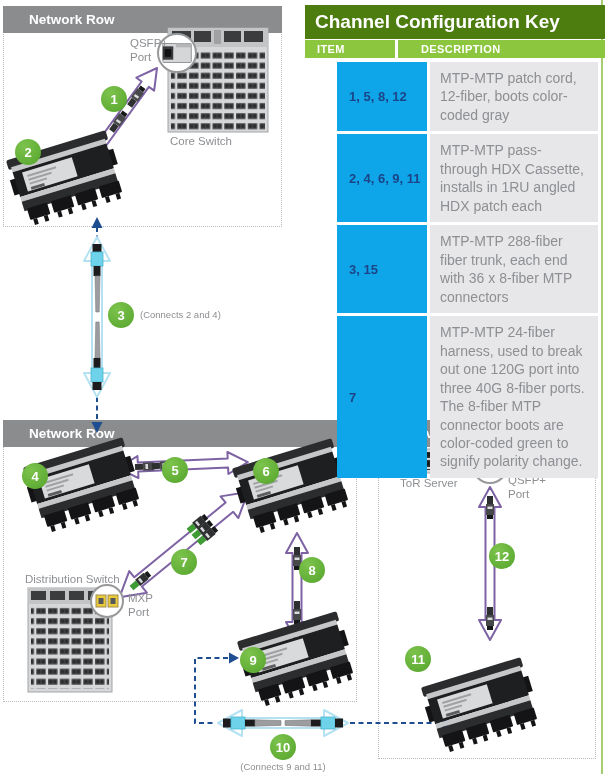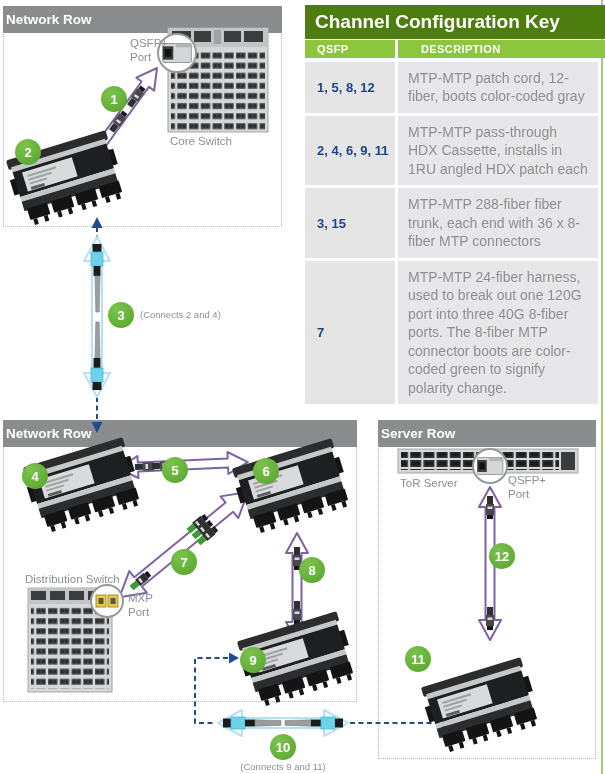--- a/index.html
+++ b/index.html
@@ -1,41 +1,41 @@
 <!DOCTYPE html>
 <html><head>
 <meta charset="utf-8">
 <style>
   html,body{margin:0;padding:0;background:#fff;}
   #canvas{position:relative;width:605px;height:774px;background:#fff;overflow:hidden;
           font-family:"Liberation Sans",sans-serif;}
   .section{position:absolute;border:1px dotted #b9babc;z-index:1;}
   .section-header{position:absolute;left:-1px;top:-1px;right:-1px;height:27px;background:#8a8c8e;
-          color:#fff;font-weight:bold;font-size:13.5px;line-height:27px;padding-left:3px;}
+          color:#fff;font-weight:bold;font-size:13.5px;line-height:27px;padding-left:26px;}
   #diagram-svg{position:absolute;left:0;top:0;z-index:2;}
   .lbl{position:absolute;color:#8d8f92;font-size:11.5px;line-height:1.18;z-index:3;}
   .note{position:absolute;color:#8d8f92;font-size:9.5px;z-index:3;}
   .badge{position:absolute;width:26px;height:26px;border-radius:50%;
          background:radial-gradient(circle at 35% 28%,#7cc34c,#55a42c);
          color:#fff;font-weight:bold;font-size:13px;display:flex;align-items:center;
          justify-content:center;z-index:4;}
   #edge-line{position:absolute;left:601px;top:0;width:2px;height:774px;background:#a7cd71;z-index:0;}
   
   #key-table{position:absolute;left:305px;top:5px;width:300px;z-index:3;}
   .kt-title{height:34px;background:#4d7c0f;color:#fff;font-weight:bold;font-size:19px;
             line-height:34px;padding-left:10px;}
   .kt-head{display:flex;height:18px;margin-top:1px;}
   .kt-head .c1{width:90px;margin-right:3px;background:#8cc63e;color:#fff;font-weight:bold;
             font-size:11px;line-height:18px;padding-left:12px;box-sizing:border-box;letter-spacing:.4px;}
   .kt-head .c2{flex:1;background:#8cc63e;color:#fff;font-weight:bold;font-size:11px;
             line-height:18px;padding-left:23px;letter-spacing:.4px;}
   .kt-body{margin-top:4px;margin-right:7px;}
   .kt-row{display:flex;margin-bottom:3px;}
-  .kt-row .c1{width:90px;margin-right:3px;background:#e5e5e5;color:#1c4587;font-weight:bold;
-            font-size:13px;display:flex;align-items:center;padding-left:12px;box-sizing:border-box;}
+  .kt-row .c1{width:90px;margin-right:3px;background:#0ea5e9;color:#1c4587;font-weight:bold;
+            font-size:13px;display:flex;align-items:center;padding-left:12px;box-sizing:border-box;margin-left:32px;}
   .kt-row .c2{flex:1;background:#e7e7e9;color:#8d8f92;font-size:14px;line-height:1.32;
             padding:7px 10px;display:flex;align-items:center;box-sizing:border-box;}
   .kt-row:nth-child(1) .c2{min-height:47px;}
   .kt-row:nth-child(2) .c2{min-height:64px;}
   .kt-row:nth-child(3) .c2{min-height:44px;}
   .kt-row:nth-child(4) .c2{min-height:98px;}
 </style>
 </head>
 <body>
 
@@ -258,21 +258,21 @@
   <div class="lbl" style="left:508px;top:474px;">
     <div>QSFP+</div>
     <div>Port</div>
   </div>
   <div class="note" style="left:140px;top:309px;">(Connects 2 and 4)</div>
   <div class="note" style="left:210px;top:761px;width:146px;text-align:center;">(Connects 9 and 11)</div>
 
   <div id="key-table">
     <div class="kt-title">Channel Configuration Key</div>
     <div class="kt-head">
-      <div class="c1">QSFP</div>
+      <div class="c1">ITEM</div>
       <div class="c2">DESCRIPTION</div>
     </div>
     <div class="kt-body">
       <div class="kt-row">
         <div class="c1">1, 5, 8, 12</div>
         <div class="c2">MTP-MTP patch cord, 12-fiber, boots color-coded gray</div>
       </div>
       <div class="kt-row">
         <div class="c1">2, 4, 6, 9, 11</div>
         <div class="c2">MTP-MTP pass-through HDX Cassette, installs in 1RU angled HDX patch each</div>

